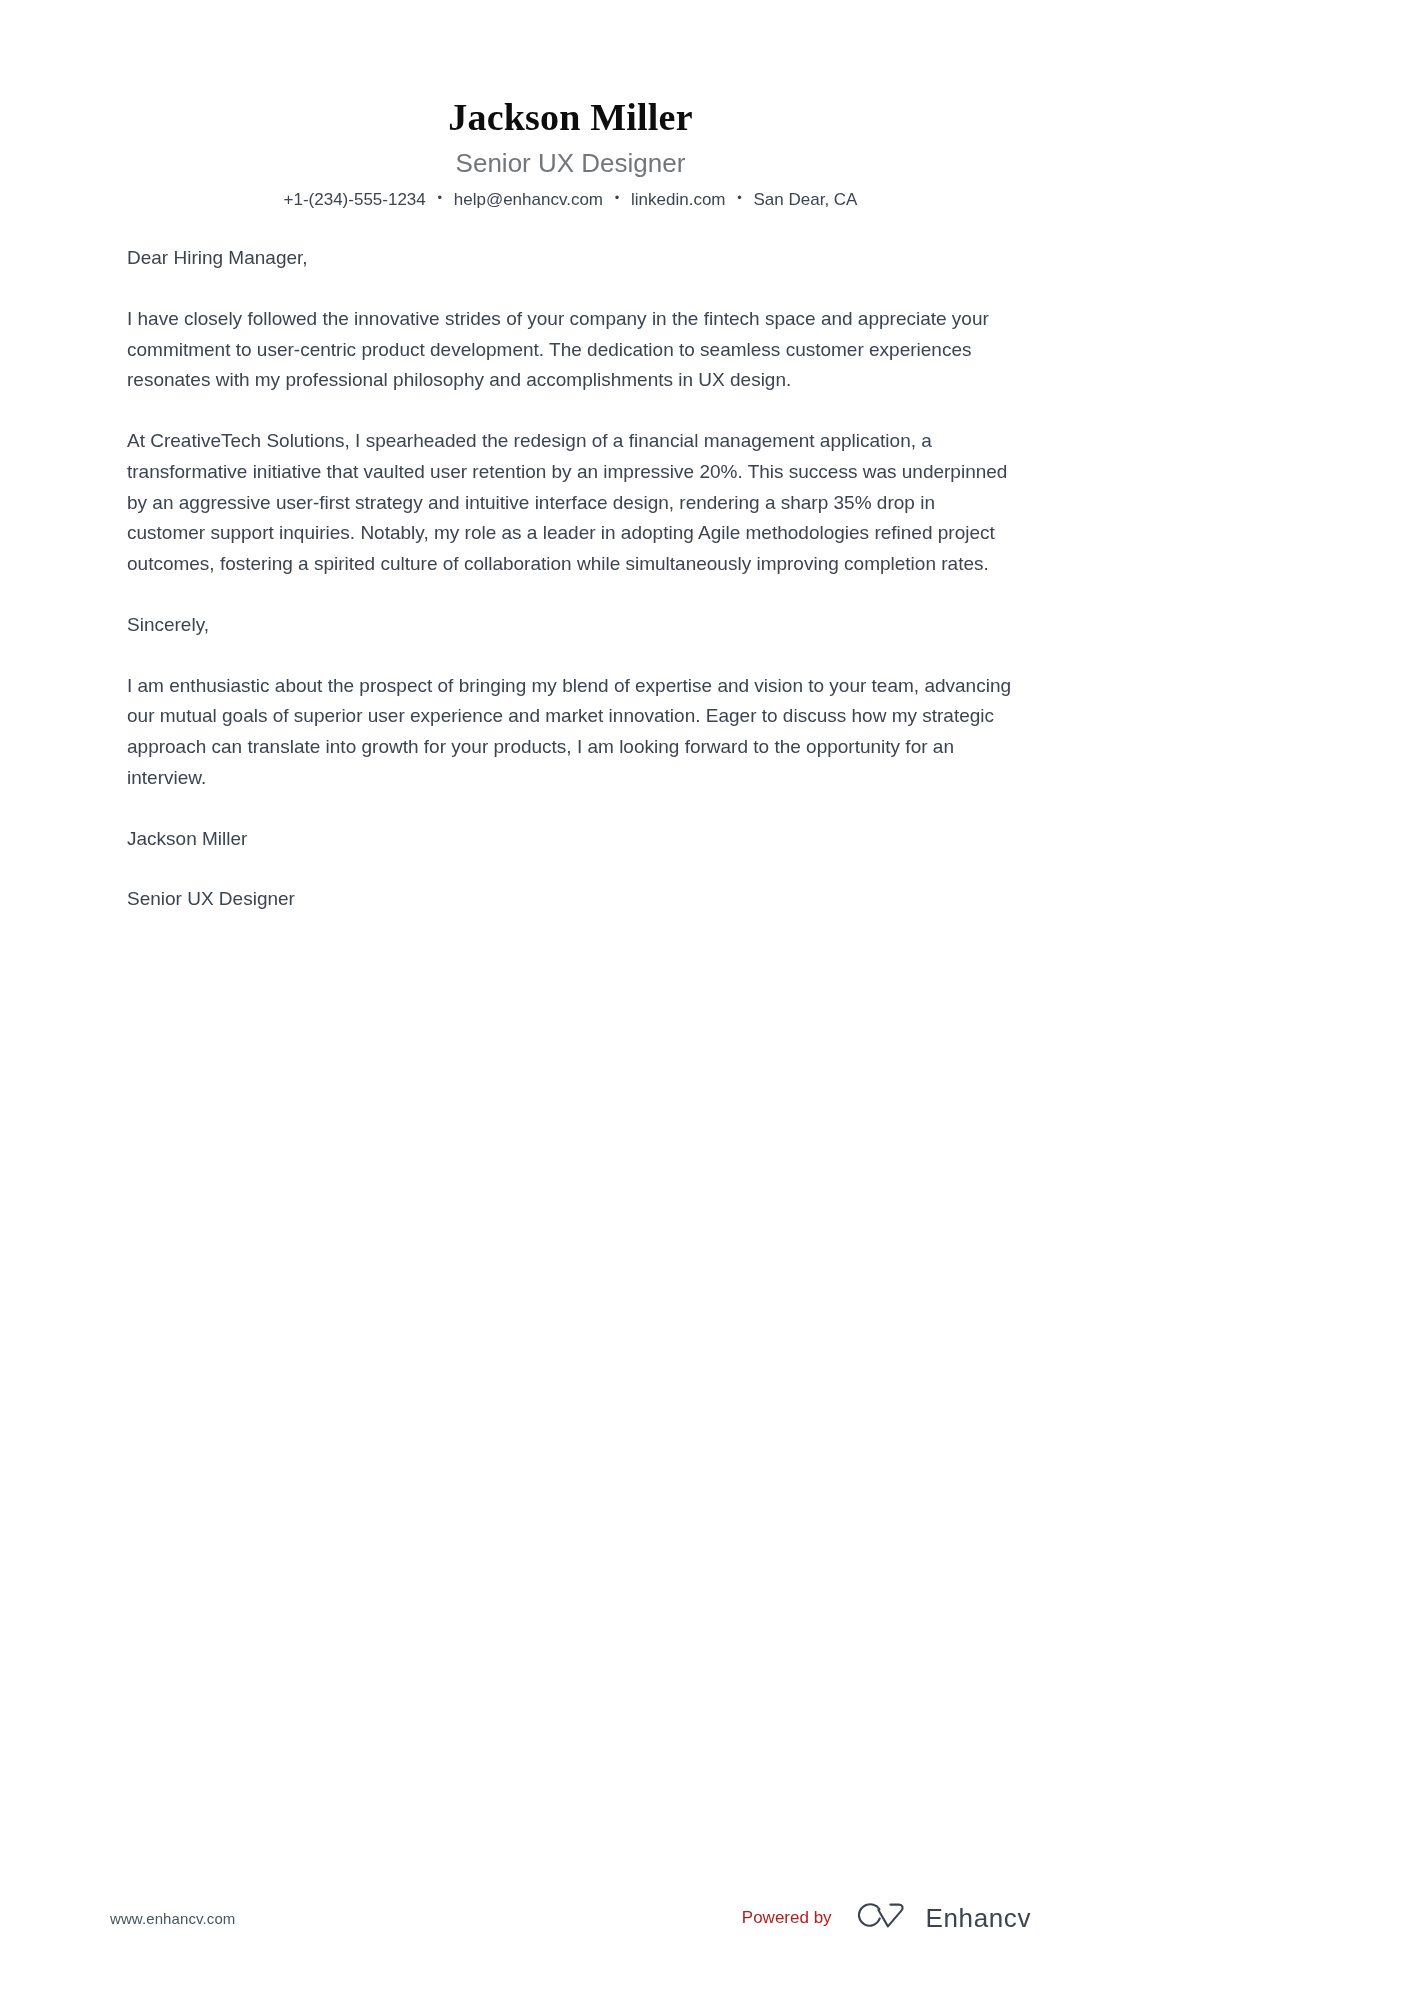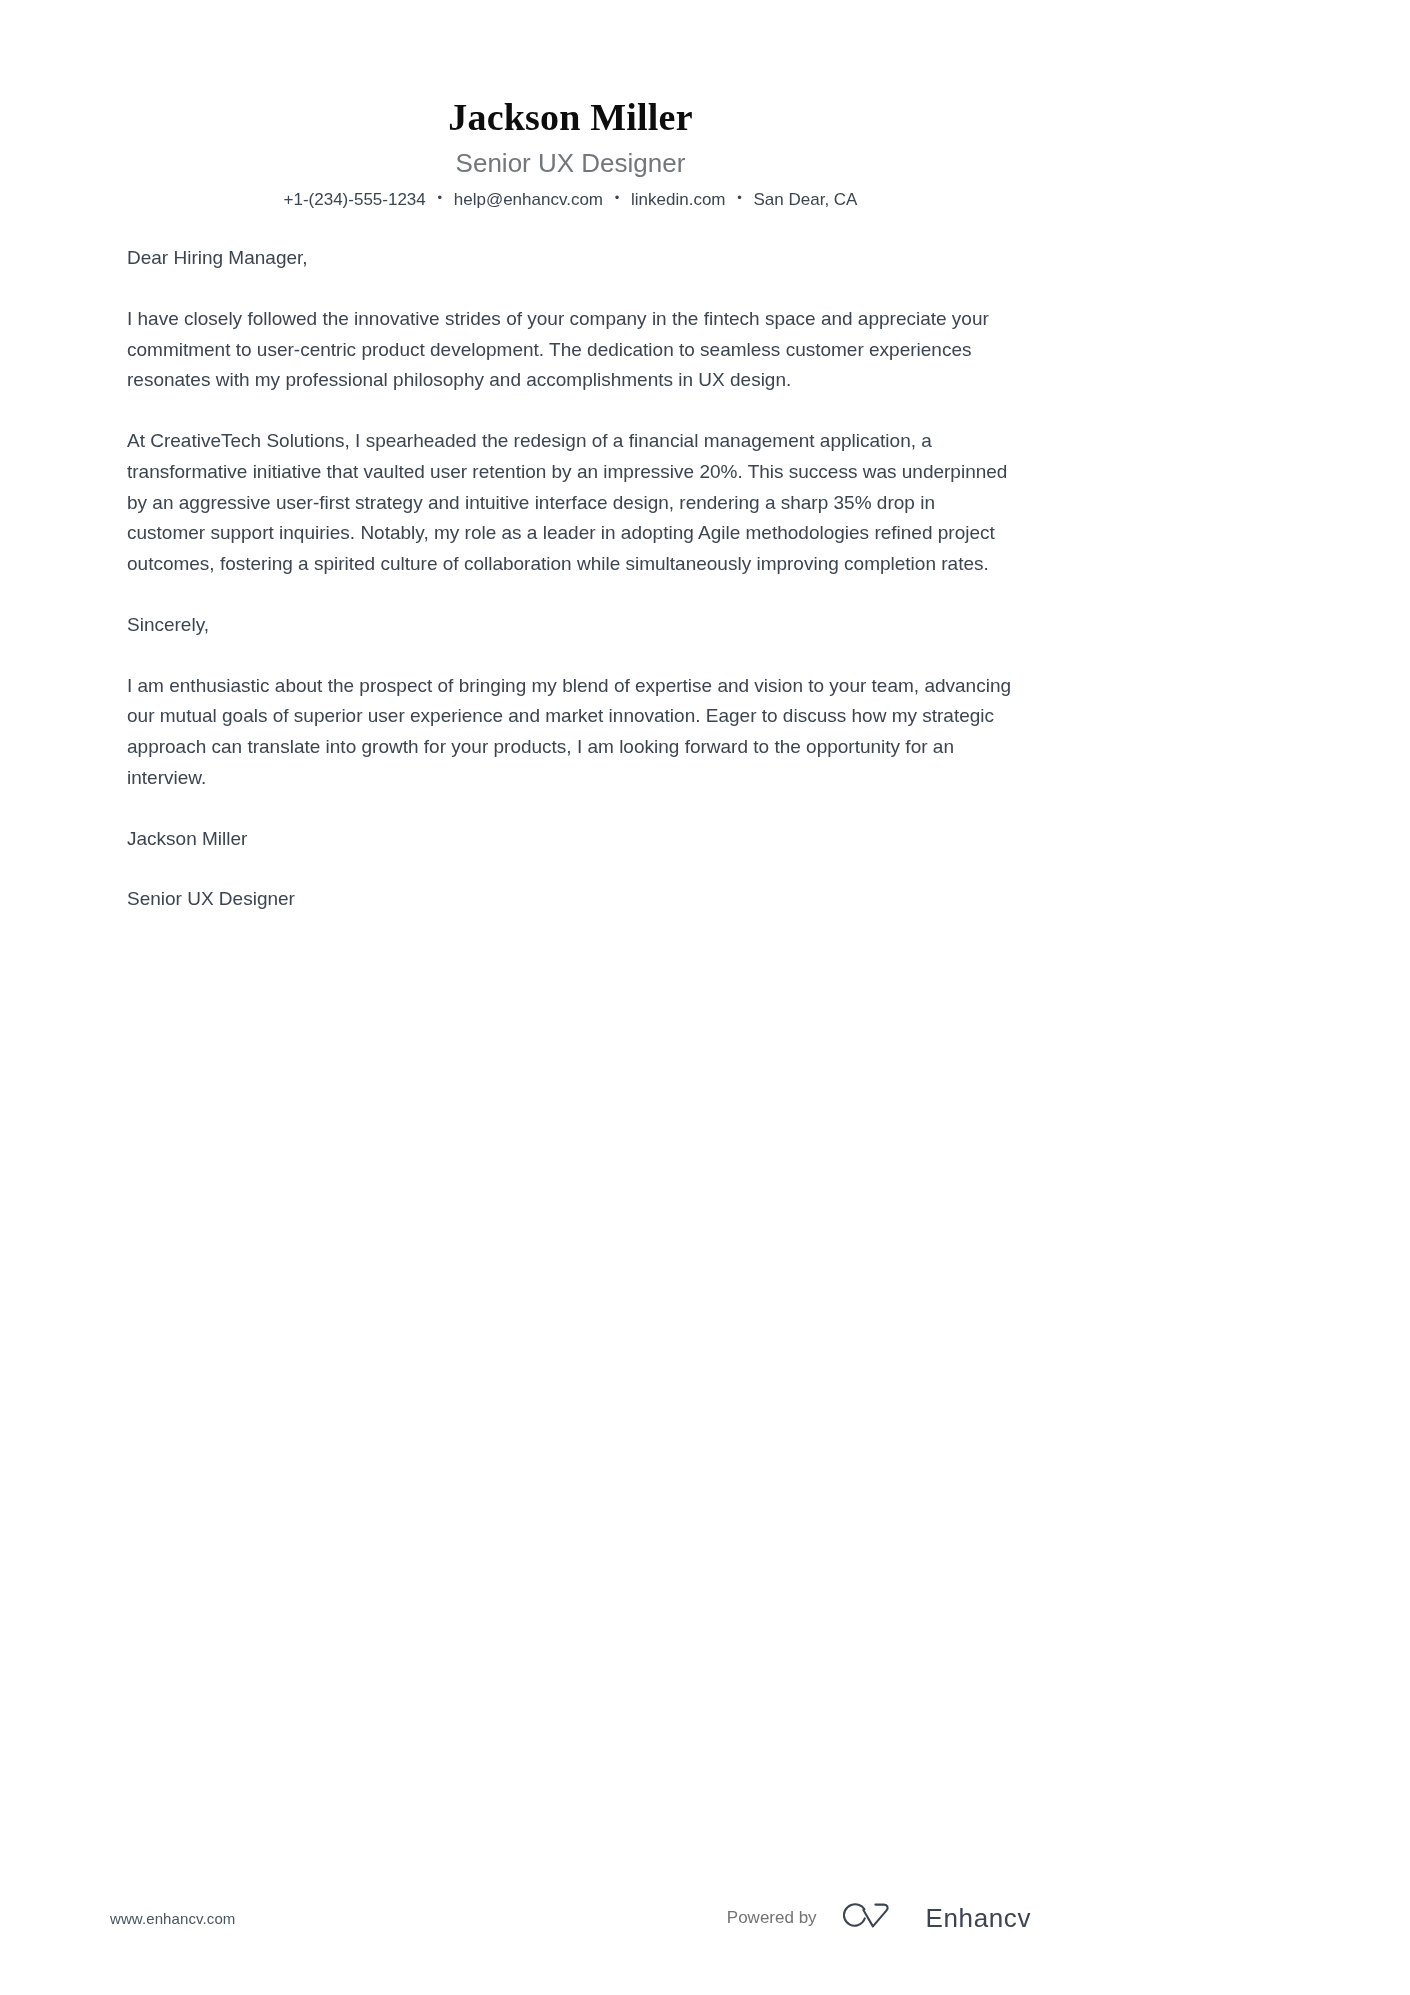--- a/index.html
+++ b/index.html
@@ -120,26 +120,26 @@
     color: #4a545f;
     letter-spacing: 0.1px;
   }
   .footer-right {
     display: flex;
     align-items: center;
     gap: 22px;
   }
   .powered-by {
     font-size: 17px;
-    color: #737373;
+    color: #b91c1c;
   }
   .brand {
     display: flex;
     align-items: center;
-    gap: 29px;
+    gap: 14px;
   }
   .brand-mark { display: block; }
   .brand-name {
     font-size: 26px;
     color: #3b4450;
     letter-spacing: 0.6px;
     font-family: "Liberation Sans", sans-serif;
   }
 </style>
 </head>

